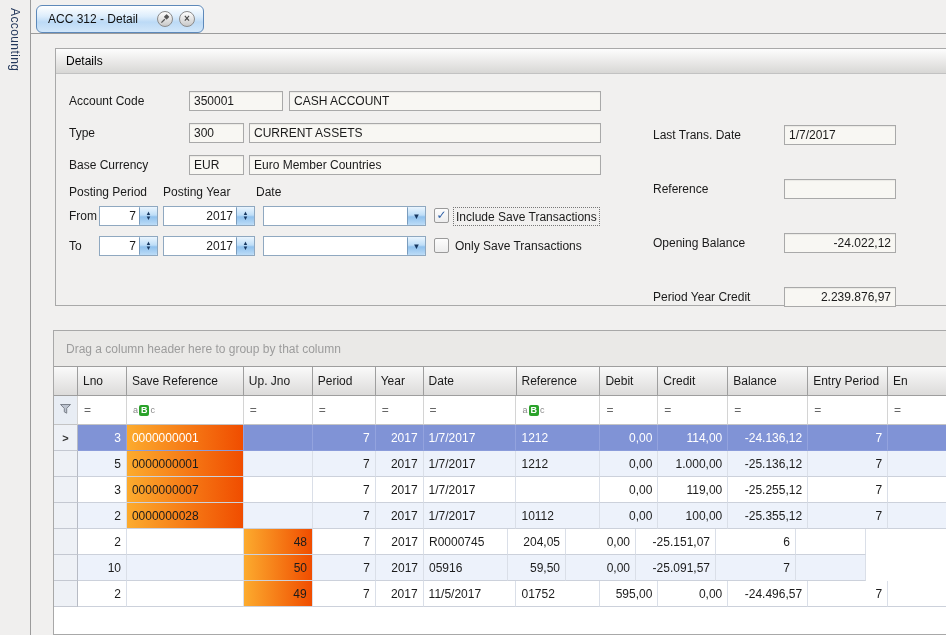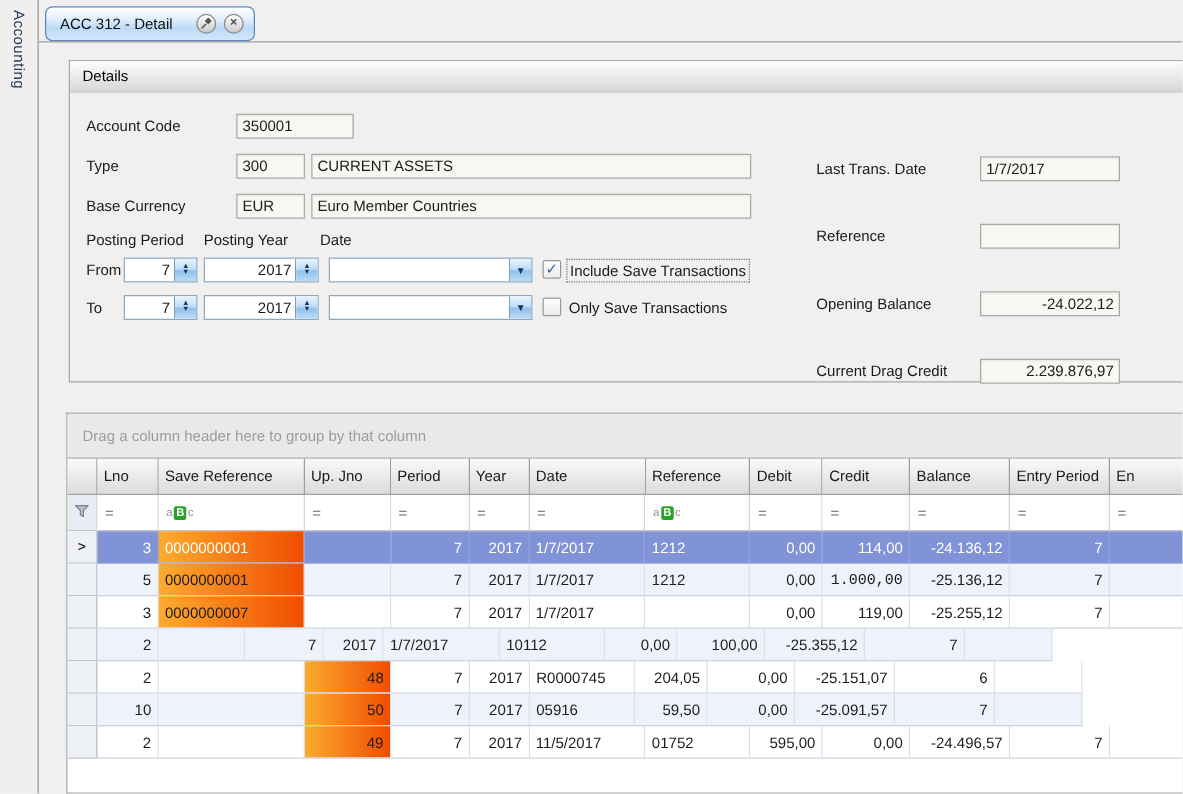--- a/index.html
+++ b/index.html
@@ -115,20 +115,21 @@
     </svg>
   </span>
   <span class="tab-btn">×</span>
 </div>
 
 <div class="details-box">
   <div class="details-caption">Details</div>
 
   <div class="lbl" style="left:13px;top:42px;">Account Code</div>
   <div class="fld" style="left:133px;top:42px;width:94px;">350001</div>
+  <div class="fld" style="left:233px;top:42px;width:312px;">CASH ACCOUNT</div>
 
   <div class="lbl" style="left:13px;top:74px;">Type</div>
   <div class="fld" style="left:133px;top:74px;width:55px;">300</div>
   <div class="fld" style="left:193px;top:74px;width:352px;">CURRENT ASSETS</div>
 
   <div class="lbl" style="left:13px;top:106px;">Base Currency</div>
   <div class="fld" style="left:133px;top:106px;width:55px;">EUR</div>
   <div class="fld" style="left:193px;top:106px;width:352px;">Euro Member Countries</div>
 
   <div class="lbl" style="left:13px;top:133px;">Posting Period</div>
@@ -188,21 +189,21 @@
       </div>
       <div class="srow">
         <span class="flabel">Reference</span>
         <span class="sfield"></span>
       </div>
       <div class="srow">
         <span class="flabel">Opening Balance</span>
         <span class="sfield align-right">-24.022,12</span>
       </div>
       <div class="srow">
-        <span class="flabel">Current Drag Credit</span>
+        <span class="flabel">Period Year Credit</span>
         <span class="sfield align-right">2.239.876,97</span>
       </div>
       <div class="srow">
         <span class="flabel">Current Year Balance</span>
         <span class="sfield align-right">-24.496,57</span>
       </div>
     </div>
 </div>
 
 <div class="grid">
@@ -272,21 +273,21 @@
       <div class="row alt">
         <div class="cell ind" style="width: 24px;"></div>
         <div class="cell align-right" style="width: 49px;">5</div>
         <div class="cell orange" style="width: 117px;">0000000001</div>
         <div class="cell align-right" style="width: 69px;"></div>
         <div class="cell align-right" style="width: 63px;">7</div>
         <div class="cell align-right" style="width: 48px;">2017</div>
         <div class="cell" style="width: 93px;">1/7/2017</div>
         <div class="cell" style="width: 84px;">1212</div>
         <div class="cell align-right" style="width: 58px;">0,00</div>
-        <div class="cell align-right" style="width: 70px; font-family: Liberation Mono, monospace;">1.000,00</div>
+        <div class="cell align-right" style="width: 70px;">1.000,00</div>
         <div class="cell align-right" style="width: 80px;">-25.136,12</div>
         <div class="cell align-right" style="width: 80px;">7</div>
         <div class="cell align-right" style="width: 70px;"></div>
       </div>
       <div class="row">
         <div class="cell ind" style="width: 24px;"></div>
         <div class="cell align-right" style="width: 49px;">3</div>
         <div class="cell orange" style="width: 117px;">0000000007</div>
         <div class="cell align-right" style="width: 69px;"></div>
         <div class="cell align-right" style="width: 63px;">7</div>
@@ -295,20 +296,21 @@
         <div class="cell" style="width: 84px;"></div>
         <div class="cell align-right" style="width: 58px;">0,00</div>
         <div class="cell align-right" style="width: 70px;">119,00</div>
         <div class="cell align-right" style="width: 80px;">-25.255,12</div>
         <div class="cell align-right" style="width: 80px;">7</div>
         <div class="cell align-right" style="width: 70px;"></div>
       </div>
       <div class="row alt">
         <div class="cell ind" style="width: 24px;"></div>
         <div class="cell align-right" style="width: 49px;">2</div>
+        <div class="cell orange" style="width: 117px;">0000000028</div>
         <div class="cell align-right" style="width: 69px;"></div>
         <div class="cell align-right" style="width: 63px;">7</div>
         <div class="cell align-right" style="width: 48px;">2017</div>
         <div class="cell" style="width: 93px;">1/7/2017</div>
         <div class="cell" style="width: 84px;">10112</div>
         <div class="cell align-right" style="width: 58px;">0,00</div>
         <div class="cell align-right" style="width: 70px;">100,00</div>
         <div class="cell align-right" style="width: 80px;">-25.355,12</div>
         <div class="cell align-right" style="width: 80px;">7</div>
         <div class="cell align-right" style="width: 70px;"></div>

